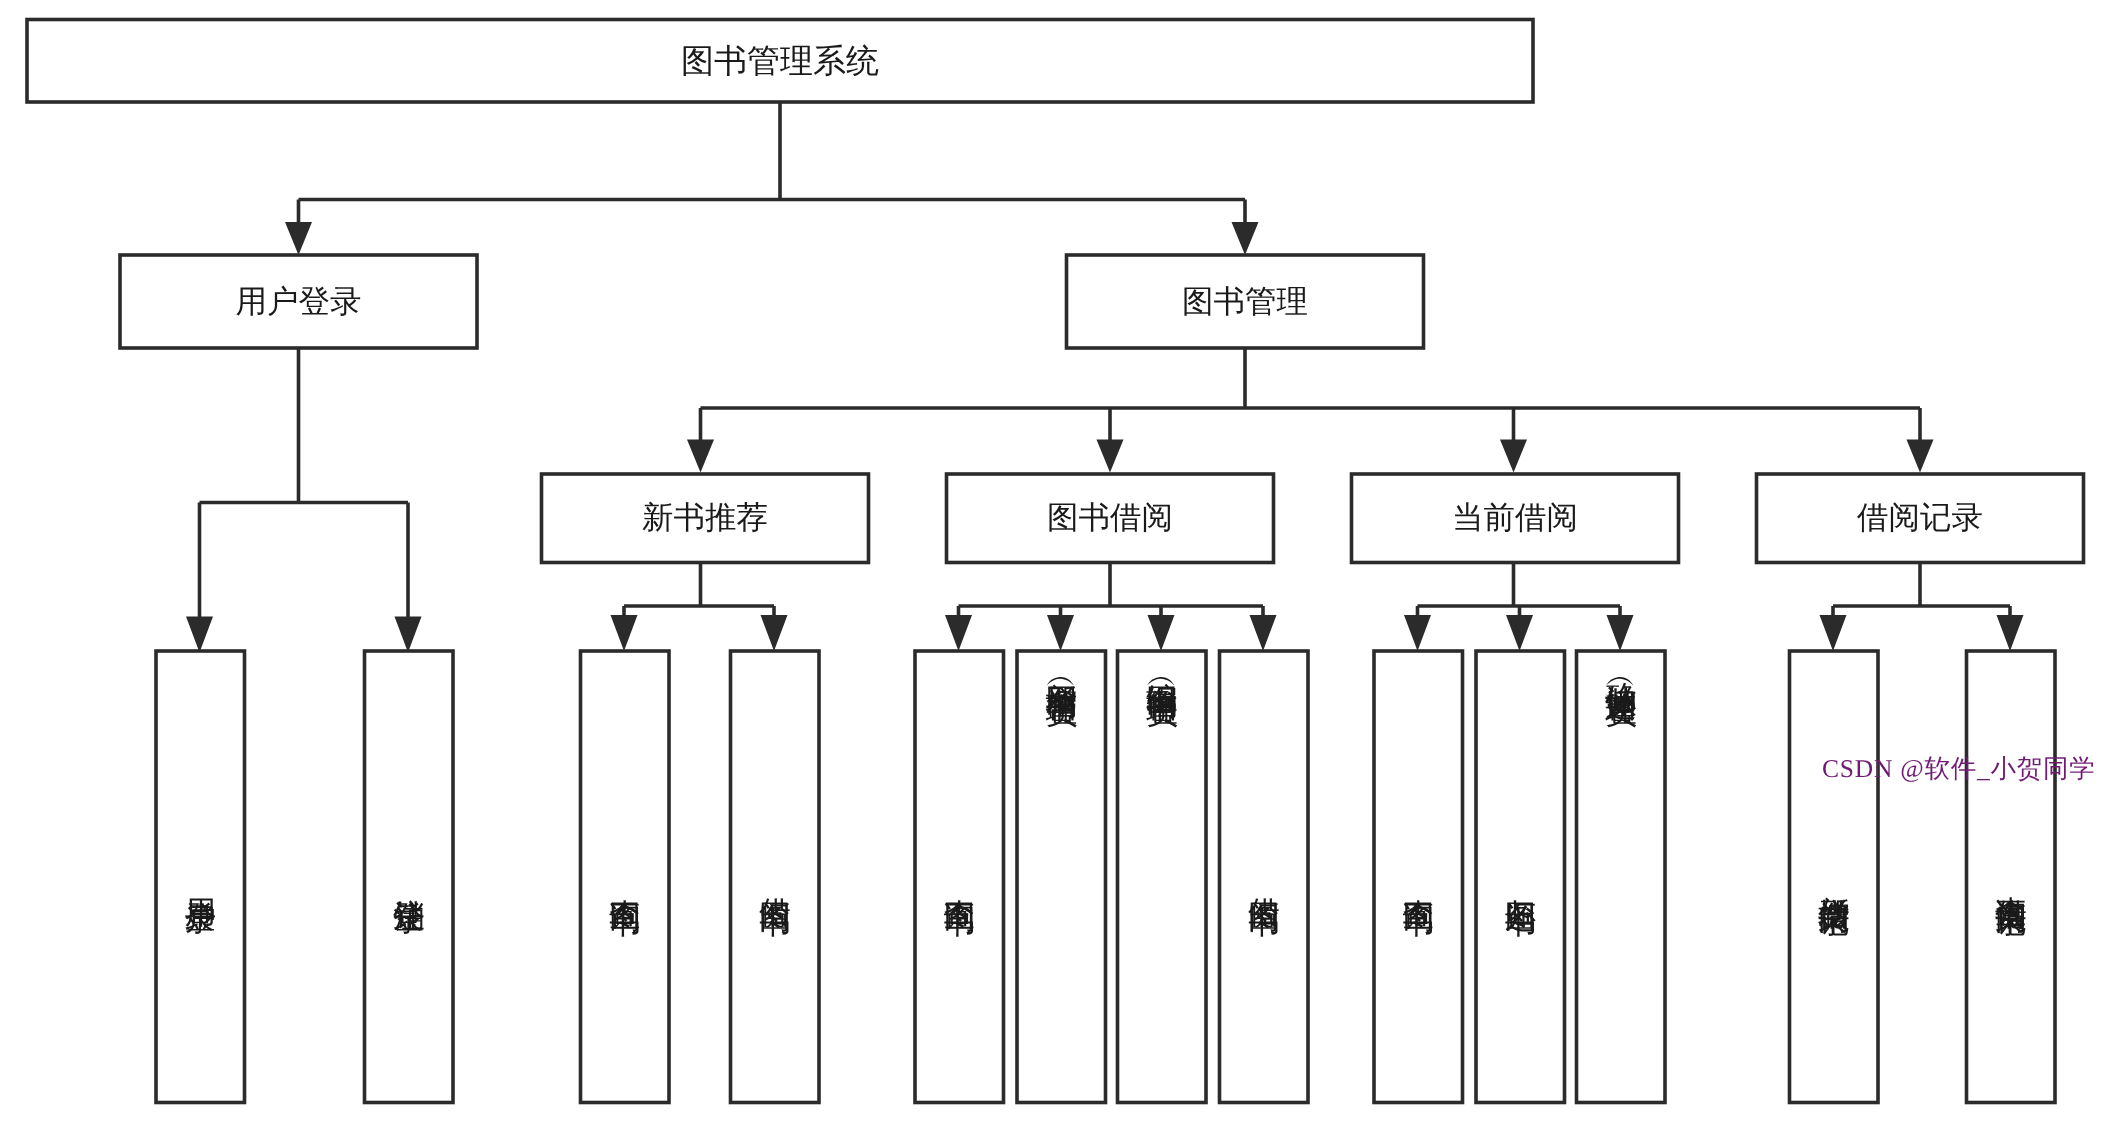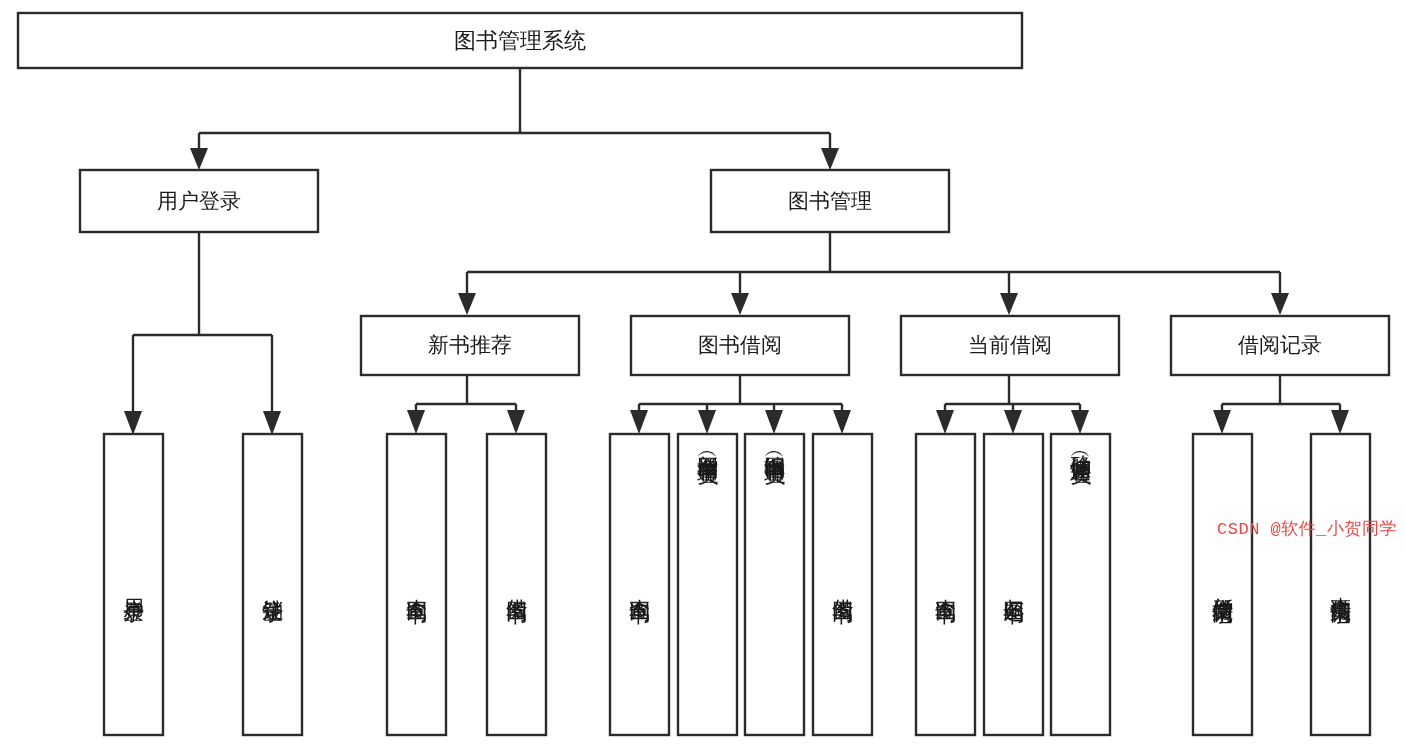--- a/index.html
+++ b/index.html
@@ -65,24 +65,24 @@
     font-size: 21px;
     line-height: 1.16;
     color: #1a1a1a;
     letter-spacing: 1.5px;
     text-align: center;
     white-space: nowrap;
   }
   .watermark {
     position: absolute;
     right: 8px;
-    bottom: 4px;
-    font-family: Liberation Mono, monospace;
+    bottom: 20px;
+    font-family: Liberation Serif, serif;
     font-size: 17px;
-    color: #ef4444;
+    color: #701a75;
     letter-spacing: 0.5px;
     white-space: nowrap;
   }
 </style>
 </head>
 <body>
 
 <div id="diagram-root">
 
   <svg id="flow" viewBox="0 0 1405 747">

